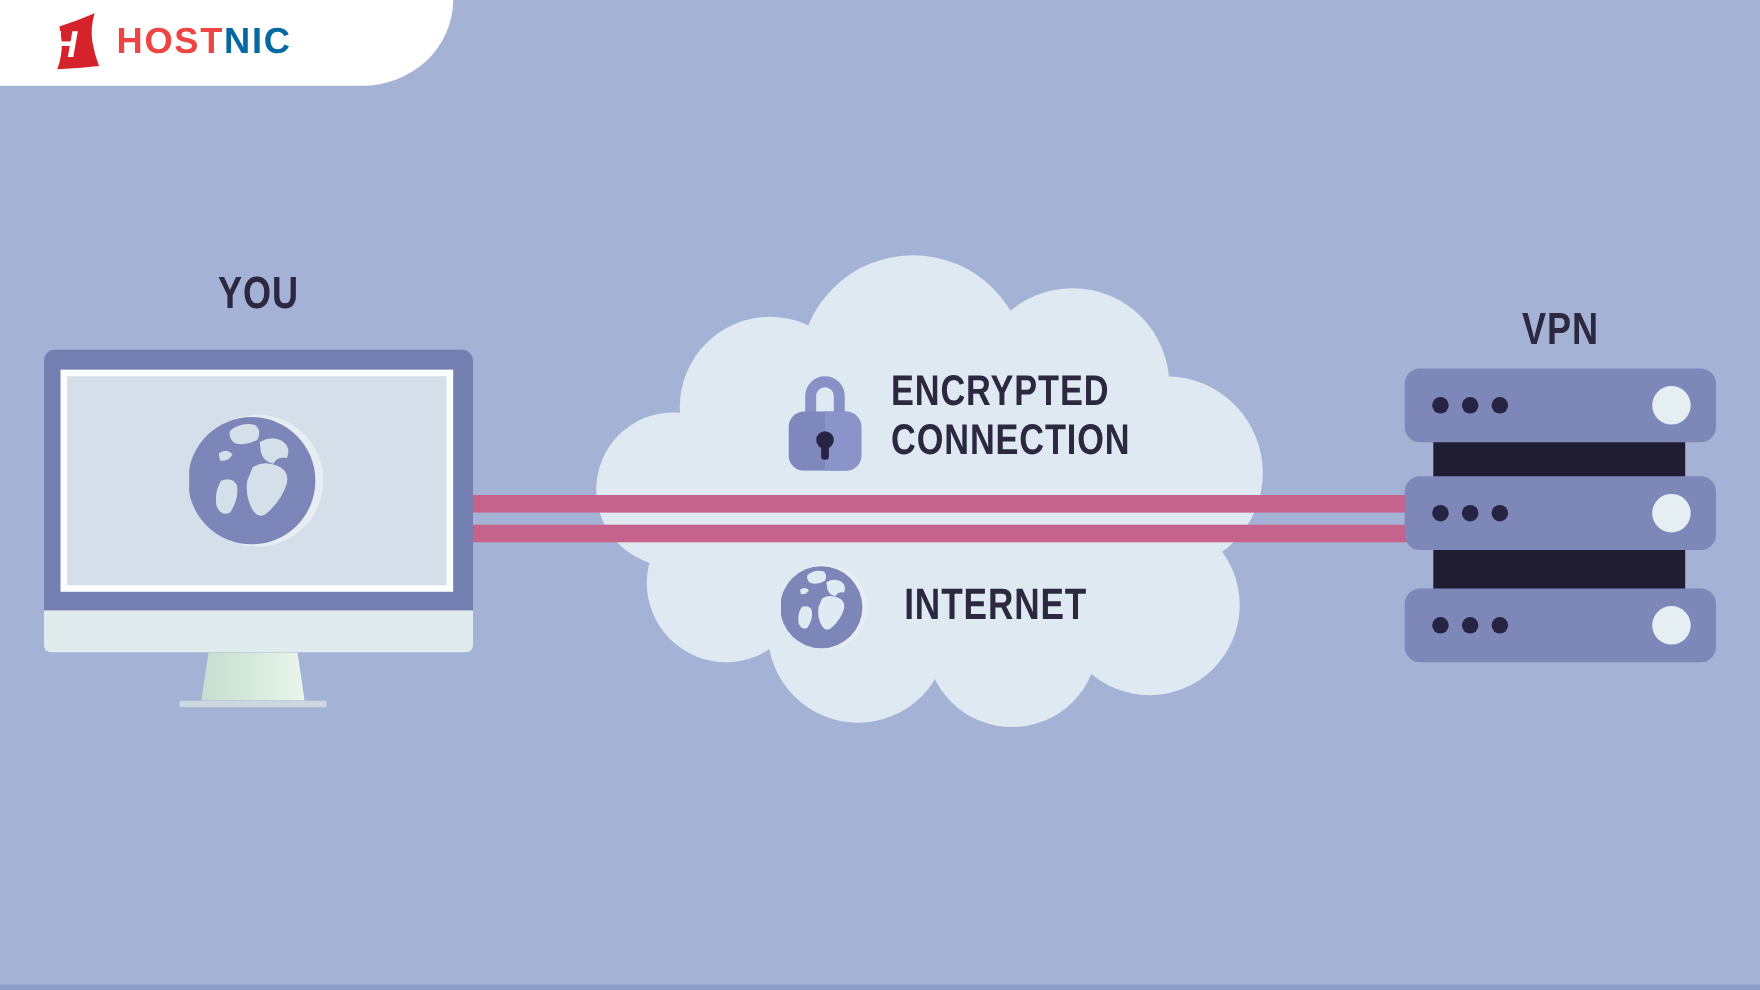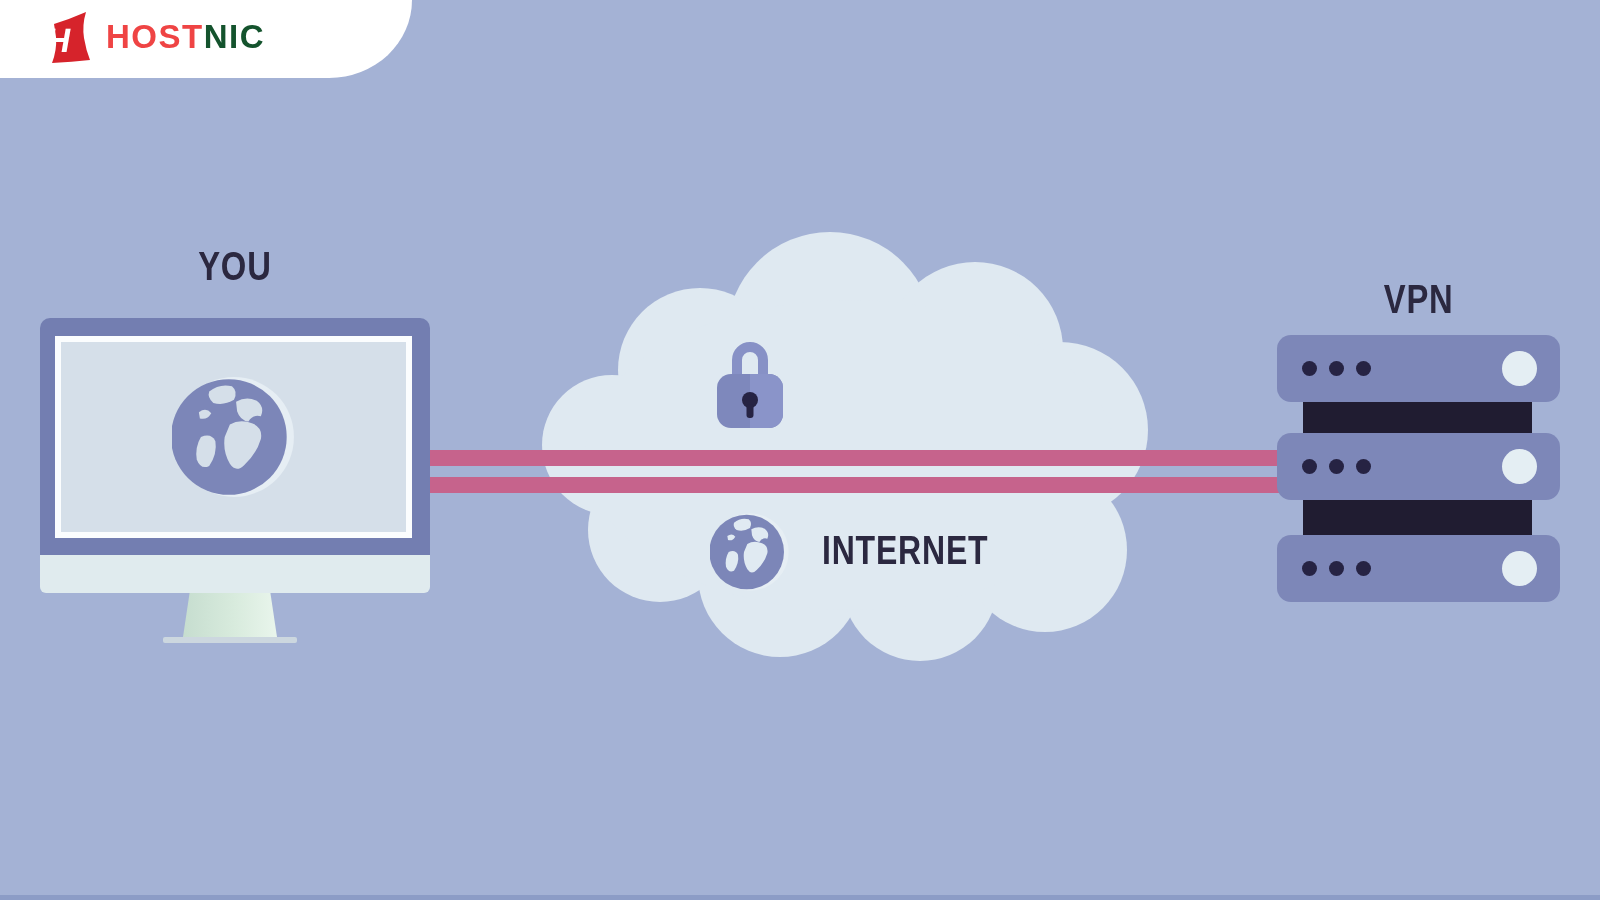--- a/index.html
+++ b/index.html
@@ -10,21 +10,21 @@
   }
   
   .header{
     position:absolute;left:0;top:0;width:412px;height:78px;background:#ffffff;
     border-bottom-right-radius:85px 80px;
   }
   .logo{position:absolute;left:46px;top:10px;display:flex;align-items:center;gap:14px;}
   .logo-mark{width:46px;height:54px;}
   .logo-text{font-size:33px;font-weight:700;letter-spacing:1.5px;line-height:54px;}
   .logo-text .t1{color:#ef4444;}
-  .logo-text .t2{color:#14532d;text-align:right;}
+  .logo-text .t2{color:#0369a1;text-align:right;}
   
   .cond{
     display:inline-block;font-weight:700;color:#2b2840;
     transform:scaleX(0.80);letter-spacing:1px;white-space:nowrap;
   }
   .center-label{position:absolute;text-align:center;}
   .center-label .cond{transform-origin:center;}
   .label-big{font-size:41px;}
   
   .monitor-frame{
@@ -150,20 +150,24 @@
   <div class="monitor-stand"></div>
   <div class="monitor-base"></div>
 
   <svg class="lock-icon" viewBox="0 0 80 92">
     <path d="M27,42 L27,24 A13,13 0 0 1 53,24 L53,42" fill="none" stroke="#8791c6" stroke-width="10"></path>
     <rect x="7" y="38" width="66" height="54" rx="14" fill="#7e88bc"></rect>
     <path d="M40,38 h19 a14,14 0 0 1 14,14 v26 a14,14 0 0 1 -14,14 h-19 Z" fill="#8a94c9"></path>
     <circle cx="40" cy="64" r="8" fill="#262343"></circle>
     <rect x="36.5" y="68" width="7" height="14" rx="3" fill="#262343"></rect>
   </svg>
+  <div class="encrypted-label">
+    <span class="cond">ENCRYPTED</span><br>
+    <span class="cond">CONNECTION</span>
+  </div>
 
   <svg class="globe-internet" viewBox="0 0 120 120">
     <circle cx="60" cy="60" r="58" class="g-hi"></circle>
     <circle cx="55" cy="60" r="56" class="g-ocean"></circle>
     <path class="g-land" d="M36,16 Q46,8 58,11 Q64,16 60,24 Q50,30 40,27 Q34,22 36,16 Z"></path>
     <path class="g-land" d="M62,26 Q72,20 82,25 Q90,31 86,40 Q78,38 74,45 Q66,44 63,35 Z"></path>
     <path class="g-land" d="M56,48 Q66,42 78,47 Q88,51 86,62 Q82,76 70,87 Q62,95 56,86 Q49,74 51,60 Z"></path>
     <path class="g-land" d="M28,60 Q38,56 42,64 Q44,76 36,88 Q28,92 24,82 Q22,70 28,60 Z"></path>
     <path class="g-land" d="M26,36 Q33,31 38,37 Q34,44 27,42 Z"></path>
   </svg>

